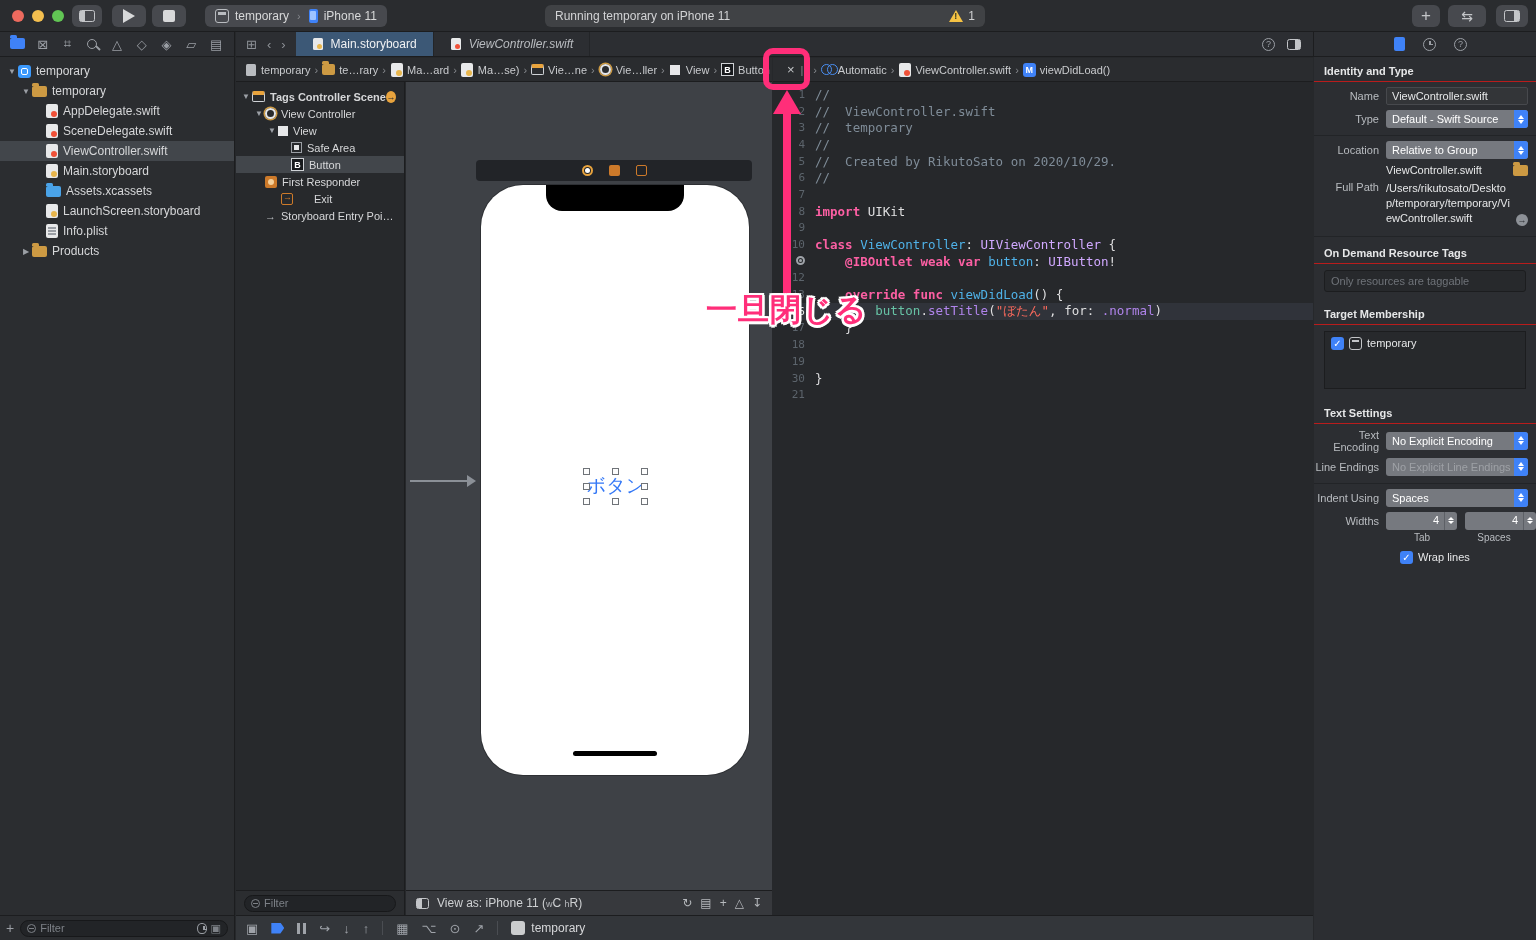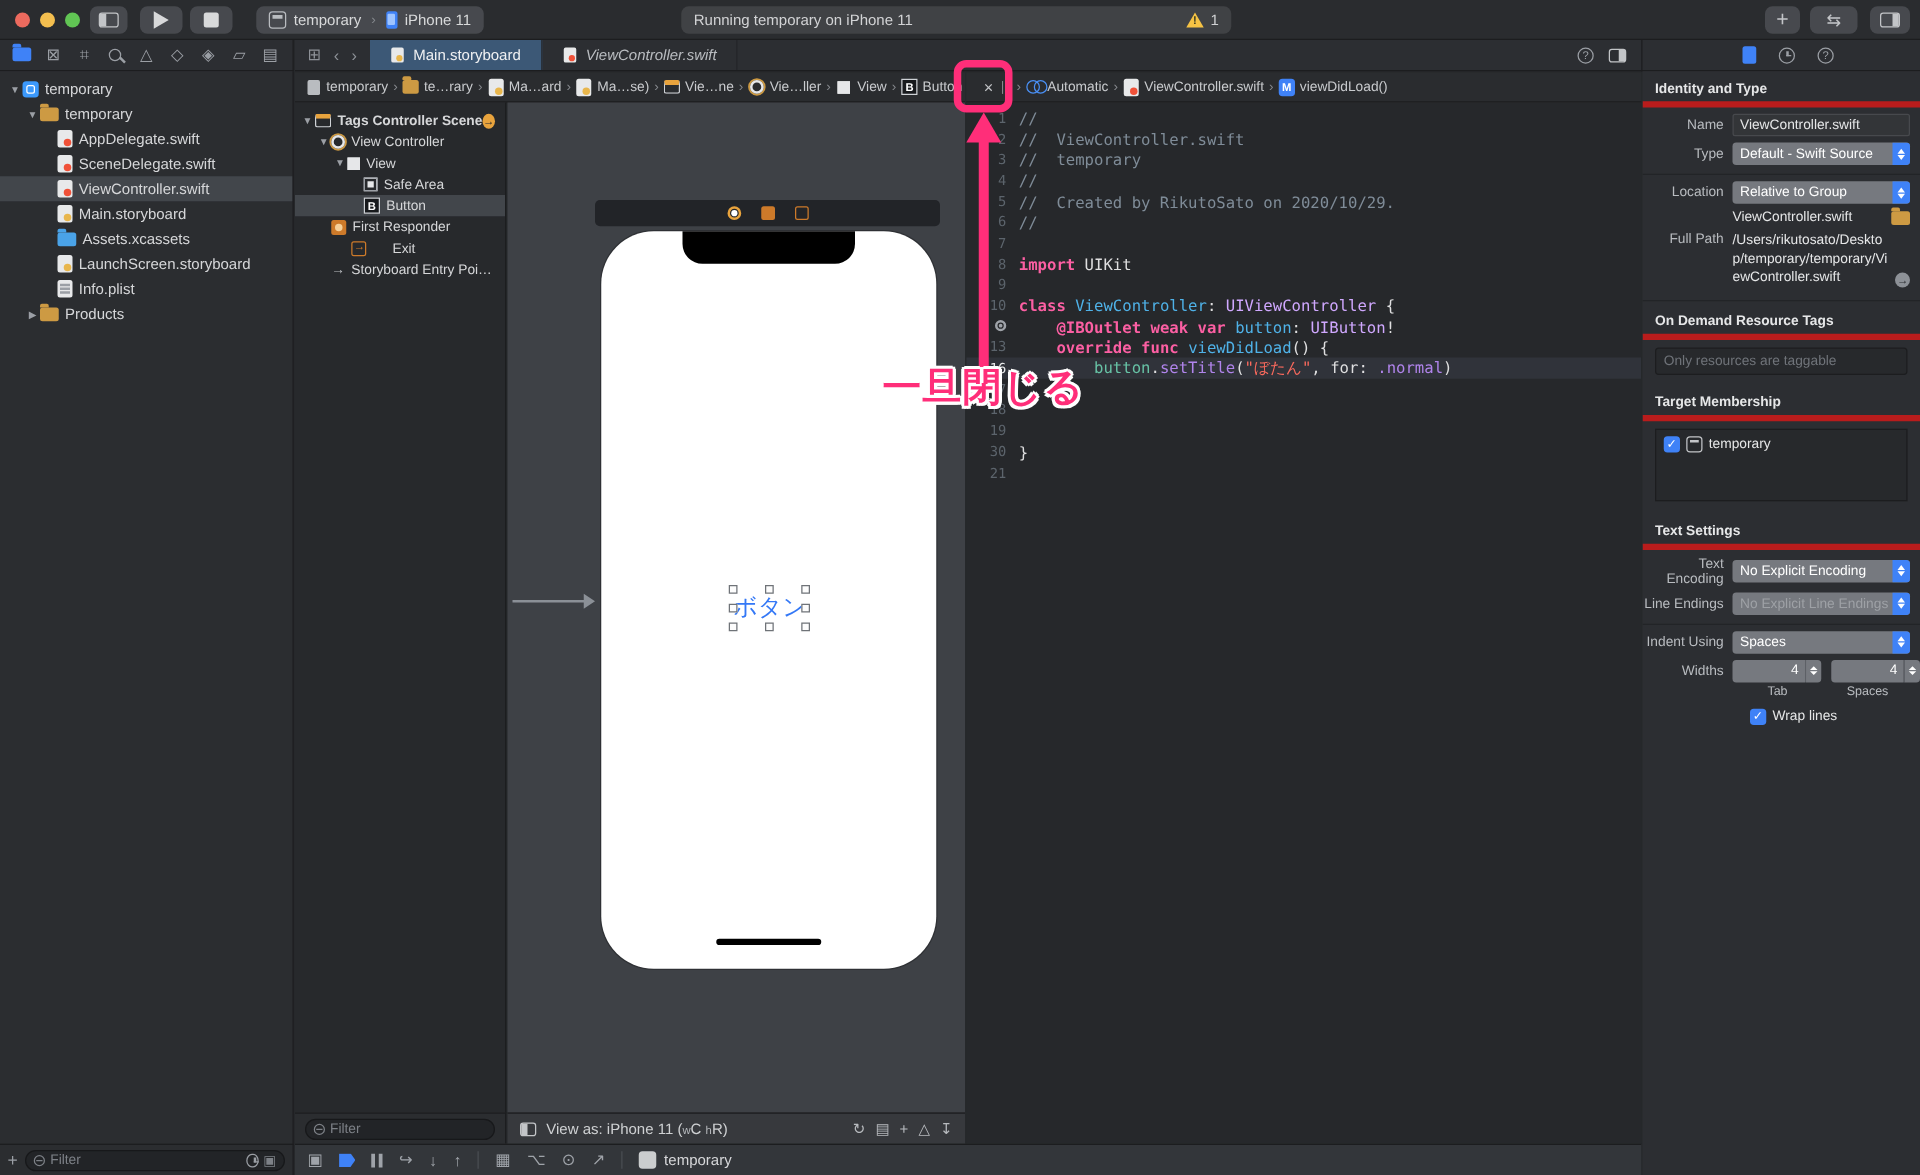--- a/index.html
+++ b/index.html
@@ -141,21 +141,21 @@
   .debugbar { position:absolute; left:236px; top:915px; width:1077px; height:25px; background:#33363a; border-top:1px solid #1c1d1f; display:flex; align-items:center; gap:13px; padding:0 10px; color:#9fa3a9; font-size:13px; }
   .bp-flag { width:13px; height:11px; background:#3f82f7; clip-path:polygon(0 0, 70% 0, 100% 50%, 70% 100%, 0 100%); }
   .pause-ic { display:inline-flex; gap:3px; }
   .pause-ic i { width:3px; height:11px; background:#9fa3a9; display:block; }
   .vdiv { width:1px; height:14px; background:#4a4d52; }
   .proc { display:flex; align-items:center; gap:6px; color:#d6d7d9; font-size:12px; }
   .proc-ico { width:14px; height:14px; background:#e6e7e9; border-radius:3px; opacity:.85; }
 
   
   .inspector { position:absolute; left:1314px; top:57px; width:222px; height:883px; background:#2c2e32; overflow:hidden; font-size:11px; }
-  .insp-section-h { font-weight:bold; color:#e6e7e8; padding:8px 10px 4px; border-bottom:5px solid #b91c1c; }
+  .insp-section-h { font-weight:bold; color:#e6e7e8; padding:8px 10px 4px; border-bottom:1px solid #b91c1c; }
   .insp-row { display:flex; align-items:center; margin:5px 8px 0 0; }
   .insp-label { width:72px; text-align:right; color:#b9bcc0; padding-right:7px; flex:none; }
   .insp-field { flex:1; background:#333538; border:1px solid #47494d; border-radius:2px; color:#e6e7e8; padding:2px 5px; height:18px; }
   .dropdown { flex:1; height:18px; background:#76797f; border-radius:3px; display:flex; align-items:center; color:#fff; padding-left:6px; position:relative; overflow:hidden; }
   .dropdown.disabled { color:#9ea1a6; }
   .dropdown .dd-cap { position:absolute; right:0; top:0; bottom:0; width:14px; background:#3f82f7; display:flex; flex-direction:column; align-items:center; justify-content:center; gap:1px; }
   .dd-cap i { width:0; height:0; border-left:3px solid transparent; border-right:3px solid transparent; display:block; }
   .dd-cap i.up { border-bottom:4px solid #fff; } .dd-cap i.down { border-top:4px solid #fff; }
   .insp-sub { color:#e6e7e8; }
   .hr { height:1px; background:#222427; margin:7px 0 2px; }
@@ -544,20 +544,21 @@
       <div class="code-line"><span class="gutter">2</span><span><span class="tok-c">//  ViewController.swift</span></span></div>
       <div class="code-line"><span class="gutter">3</span><span><span class="tok-c">//  temporary</span></span></div>
       <div class="code-line"><span class="gutter">4</span><span><span class="tok-c">//</span></span></div>
       <div class="code-line"><span class="gutter">5</span><span><span class="tok-c">//  Created by RikutoSato on 2020/10/29.</span></span></div>
       <div class="code-line"><span class="gutter">6</span><span><span class="tok-c">//</span></span></div>
       <div class="code-line"><span class="gutter">7</span><span></span></div>
       <div class="code-line"><span class="gutter">8</span><span><span class="tok-k">import</span><span class="tok-w"> UIKit</span></span></div>
       <div class="code-line"><span class="gutter">9</span><span></span></div>
       <div class="code-line"><span class="gutter">10</span><span><span class="tok-k">class</span><span class="tok-w"> </span><span class="tok-d">ViewController</span><span class="tok-w">: </span><span class="tok-t">UIViewController</span><span class="tok-w"> {</span></span></div>
       <div class="code-line"><span class="gutter"><span class="outlet-dot"></span></span><span><span class="tok-w">    </span><span class="tok-k">@IBOutlet</span><span class="tok-w"> </span><span class="tok-k">weak</span><span class="tok-w"> </span><span class="tok-k">var</span><span class="tok-w"> </span><span class="tok-d">button</span><span class="tok-w">: </span><span class="tok-t">UIButton</span><span class="tok-w">!</span></span></div>
+      <div class="code-line"><span class="gutter">12</span><span></span></div>
       <div class="code-line"><span class="gutter">13</span><span><span class="tok-w">    </span><span class="tok-k">override</span><span class="tok-w"> </span><span class="tok-k">func</span><span class="tok-w"> </span><span class="tok-d">viewDidLoad</span><span class="tok-w">() {</span></span></div>
       <div class="code-line hl"><span class="gutter">16</span><span><span class="tok-w">        </span><span class="tok-p">button</span><span class="tok-w">.</span><span class="tok-m">setTitle</span><span class="tok-w">(</span><span class="tok-s">"ぼたん"</span><span class="tok-w">, </span><span class="tok-w">for</span><span class="tok-w">: </span><span class="tok-m">.normal</span><span class="tok-w">)</span></span></div>
       <div class="code-line"><span class="gutter">17</span><span><span class="tok-w">    }</span></span></div>
       <div class="code-line"><span class="gutter">18</span><span></span></div>
       <div class="code-line"><span class="gutter">19</span><span></span></div>
       <div class="code-line"><span class="gutter">30</span><span><span class="tok-w">}</span></span></div>
       <div class="code-line"><span class="gutter">21</span><span></span></div>
     </div>
 
   <div class="debugbar">

